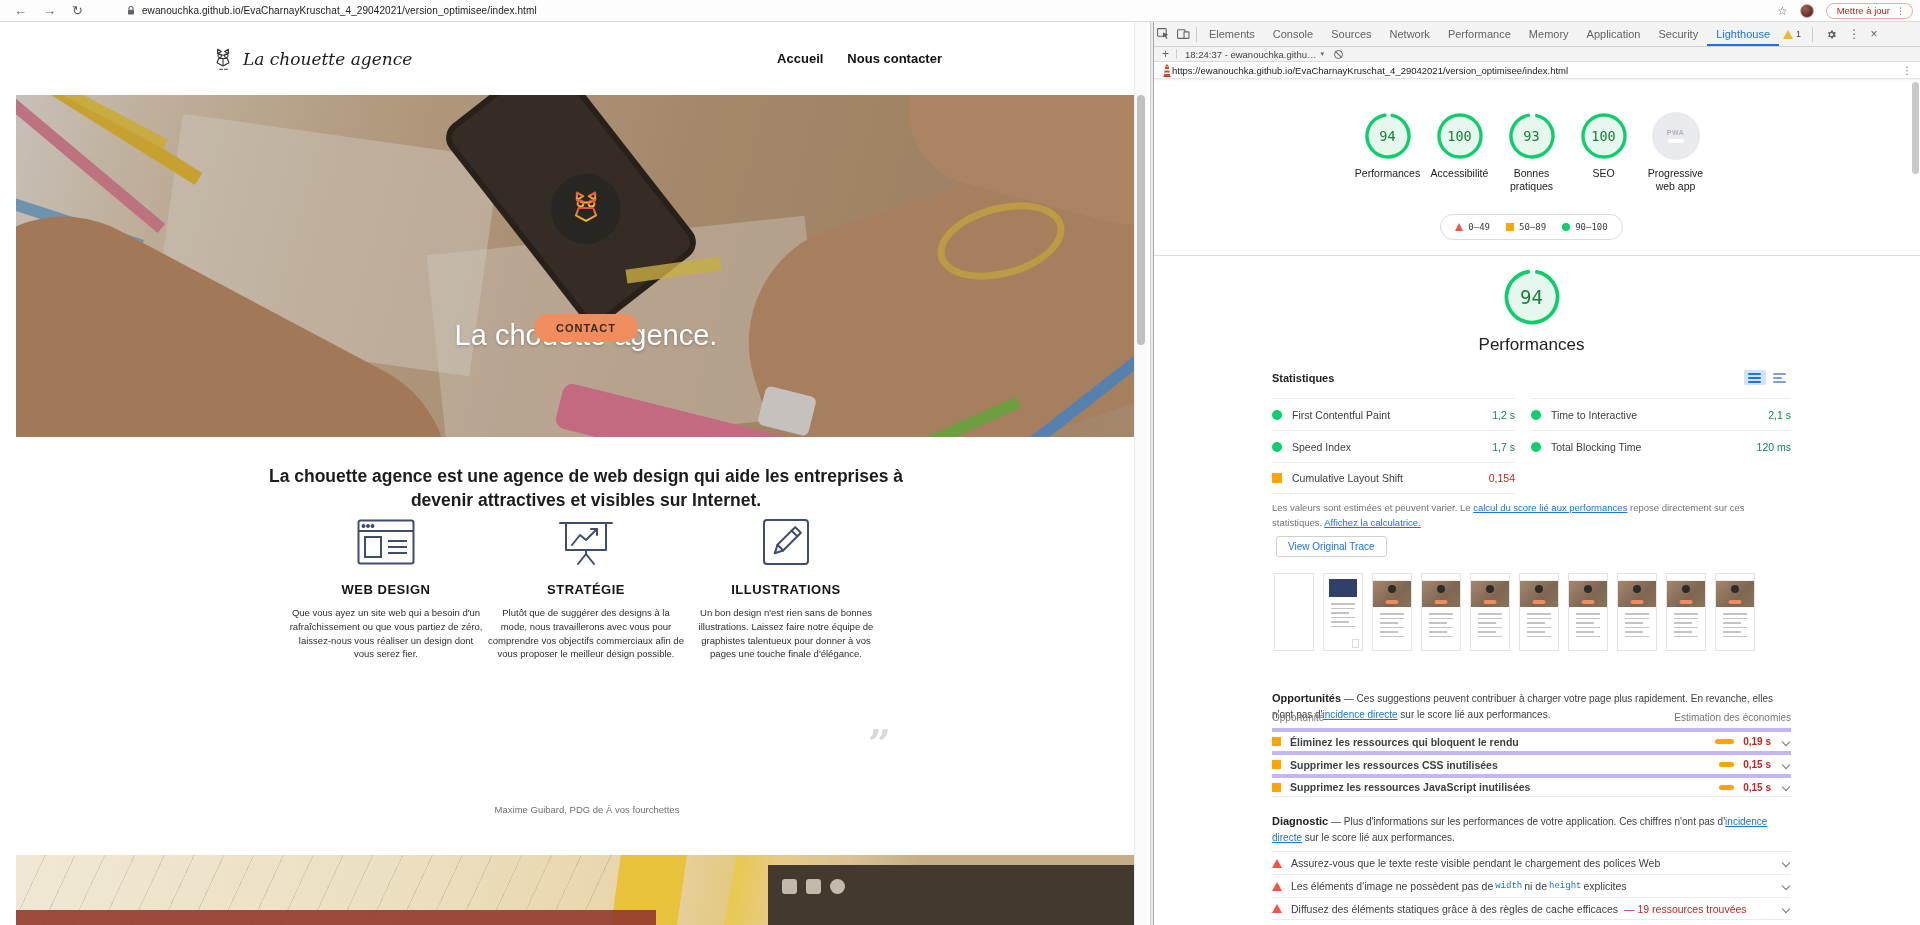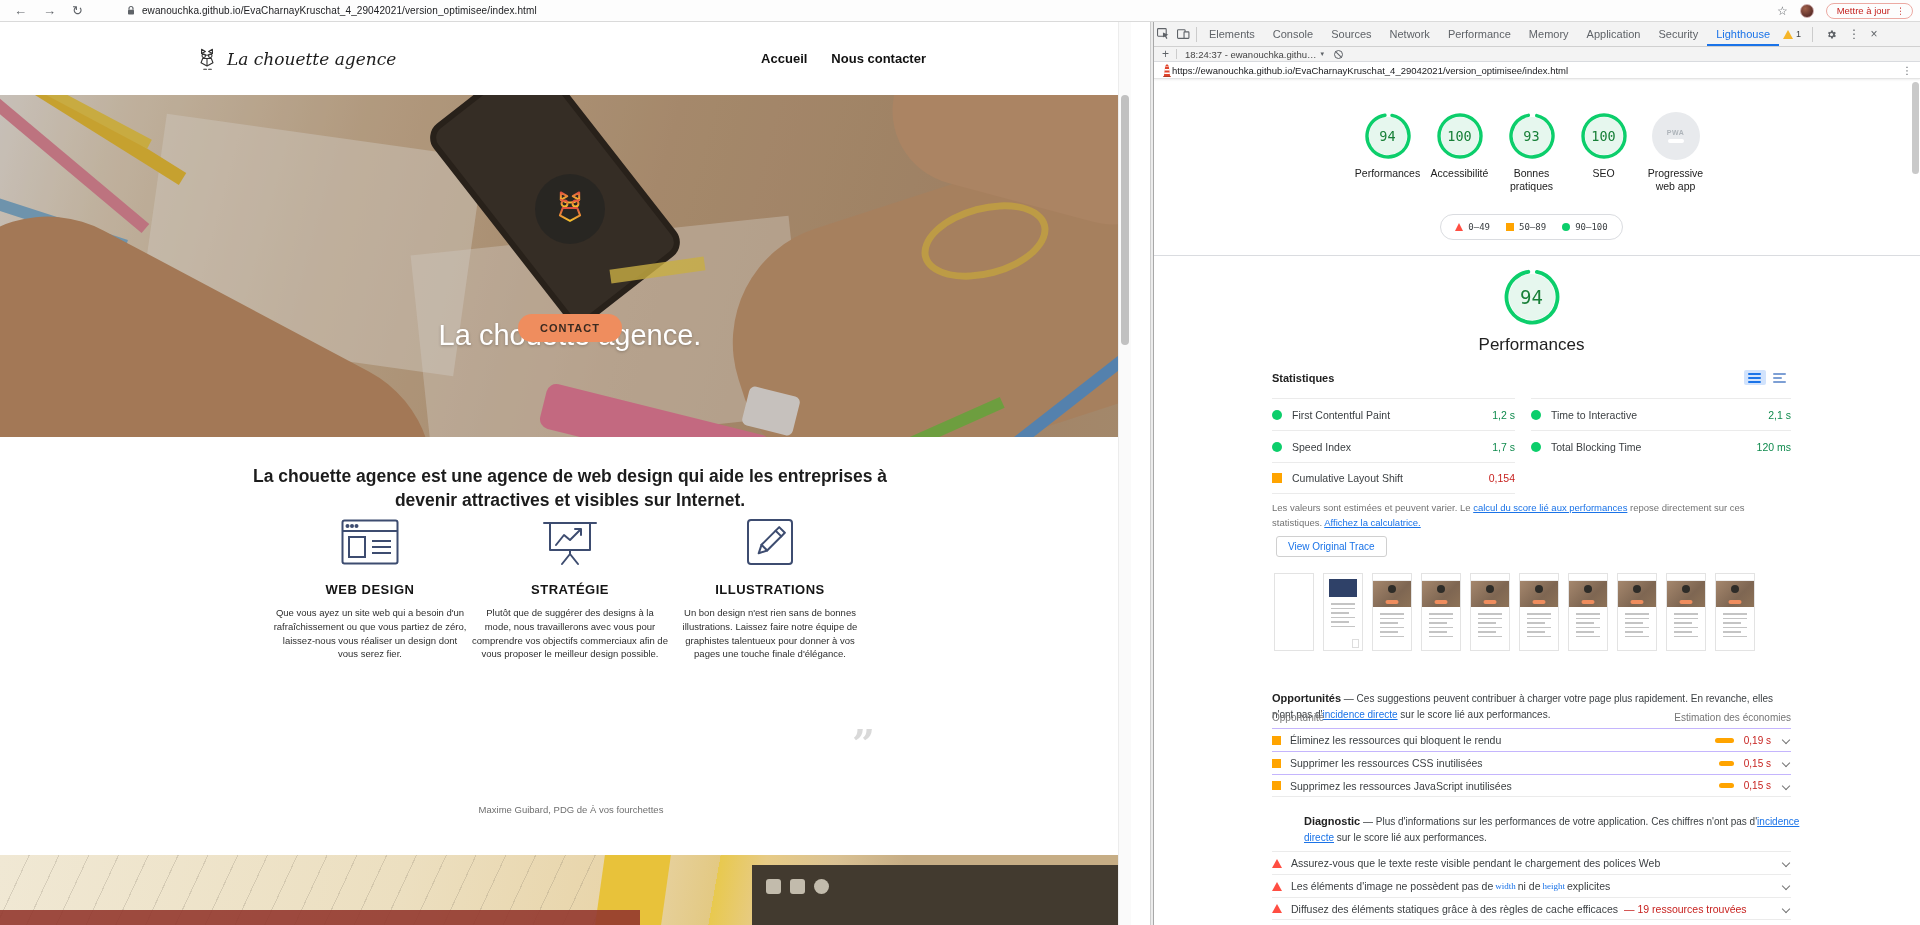--- a/index.html
+++ b/index.html
@@ -16,21 +16,21 @@
   .omni-url { margin-left:7px; font-size:10px; color:#202124; letter-spacing:.1px; }
   .bar-spacer { flex:1; }
   .star-glyph { font-size:12px; color:#5f6368; margin-right:12px; }
   .avatar { width:14px; height:14px; border-radius:50%; margin-right:12px;
     background:radial-gradient(circle at 35% 30%, #a0604a, #5d2f2a 70%); border:1px solid #caa; }
   .update-pill { display:flex; align-items:center; gap:6px; border:1px solid #ecaaa3; border-radius:9px;
     height:16px; padding:0 7px 0 10px; margin-right:7px; color:#c5221f; font-size:9.5px; }
   .update-pill .dots { font-size:9px; color:#c5221f; }
 
   
-  #site { position:absolute; top:22px; left:0; width:1131px; height:903px; background:#fff; overflow:hidden; }
+  #site { position:absolute; top:22px; left:16px; width:1131px; height:903px; background:#fff; overflow:hidden; }
   .site-header { position:absolute; top:0; left:0; right:0; height:73px; background:#fff;
     display:flex; align-items:center; padding:0 205px 0 195px; }
   .logo { display:flex; align-items:center; gap:8px; }
   .logo-text { font-family:"DejaVu Serif", serif; font-style:italic; font-size:17px; color:#1c1c1c; }
   .site-nav { margin-left:auto; display:flex; gap:24px; font-size:13px; font-weight:bold; color:#111; }
   .site-nav span { cursor:pointer; }
 
   .hero { position:absolute; top:73px; left:0; width:1150px; height:342px; overflow:hidden;
     background:linear-gradient(105deg,#efece6 0%,#e5d9c4 10%,#d3bb9c 30%,#c3a583 55%,#bb9c7a 78%,#c2a584 100%); }
   .hero .shape { position:absolute; }
@@ -188,41 +188,41 @@
     width:8px; height:8px; border-radius:50%; background:#2e2c28; }
   .fs .img::after { content:''; position:absolute; left:50%; bottom:3px; transform:translateX(-50%);
     width:13px; height:4px; border-radius:2px; background:#ef8d5e; }
   .fs .tl { height:1.5px; background:#c4c4c4; margin:3px 7px 0; }
   .fs .tl.s { margin-right:13px; }
   .fs .wblock { margin:5px 5px 0; height:18px; background:#2f4168; }
   .fs .pg { position:absolute; bottom:2px; right:3px; width:7px; height:9px; border:1px solid #ddd; }
 
   .lh-section-desc { position:absolute; left:118px; width:519px; font-size:10px; color:#3c4043; line-height:1.5; }
   .sec-title { font-size:11px; font-weight:bold; color:#212121; }
-  .lh-opps-desc { top:591px;margin-top:20px; } .lh-diag-desc { top:734px;margin-left:32px; }
+  .lh-opps-desc { top:591px;margin-top:20px; } .lh-diag-desc { top:734px; }
   .lh-opps-cols { position:absolute; top:633px; left:118px; width:519px; display:flex; font-size:10px; color:#757575; }
   .lh-opps-cols .right { margin-left:auto; }
   .lh-opps-rows { position:absolute; top:649px; left:118px; width:519px; }
-  .opp-row { height:23px; border-top:1px solid #c4b5fd; display:flex; align-items:center;
-    font-size:10.5px; color:#3c4043; cursor:pointer; }
+  .opp-row { height:23px; border-top:4px solid #c4b5fd; display:flex; align-items:center;
+    font-size:10.5px; color:#3c4043; cursor:pointer;font-weight:bold; }
   .opp-row.last { border-bottom:1px solid #ebebeb; }
   .opp-sq { width:9px; height:9px; background:#ffa400; margin-right:9px; flex:none; }
   .opp-label { flex:1; }
   .opp-bar { height:5px; border-radius:2.5px; background:#ffa400; margin-right:7px; }
   .w19 { width:19px; } .w15 { width:15px; }
   .opp-val { width:30px; text-align:right; color:#c7221f; font-size:10px; margin-right:12px; }
   .chev { width:6px; height:6px; border-left:1.5px solid #757575; border-bottom:1.5px solid #757575;
     transform:rotate(-45deg); margin-right:2px; flex:none; }
   .lh-diag-rows { position:absolute; top:772px; left:118px; width:519px; }
   .diag-row { height:23px; border-top:1px solid #ebebeb; display:flex; align-items:center;
     font-size:10.5px; color:#3c4043; cursor:pointer; }
   .diag-row.last { border-bottom:1px solid #ebebeb; }
   .diag-tri { width:0; height:0; border-left:5px solid transparent; border-right:5px solid transparent;
     border-bottom:9px solid #ff4e42; margin-right:9px; flex:none; }
-  .code { font-family:Liberation Serif, serif; font-size:9px; color:#1a73e8; margin:0 2px;text-align:right; }
+  .code { font-family:Liberation Mono, monospace; font-size:9px; color:#1a73e8; margin:0 2px;text-align:right; }
   .diag-detail { color:#c7221f; margin-left:6px; }
   .row-spacer { flex:1; }
   .dt-scroll-thumb { position:absolute; right:1px; top:60px; width:7px; height:92px; border-radius:3.5px; background:#c9c9c9; }
 </style>
 </head>
 <body>
 
 <div id="root">
 
   <div class="browser-bar">

